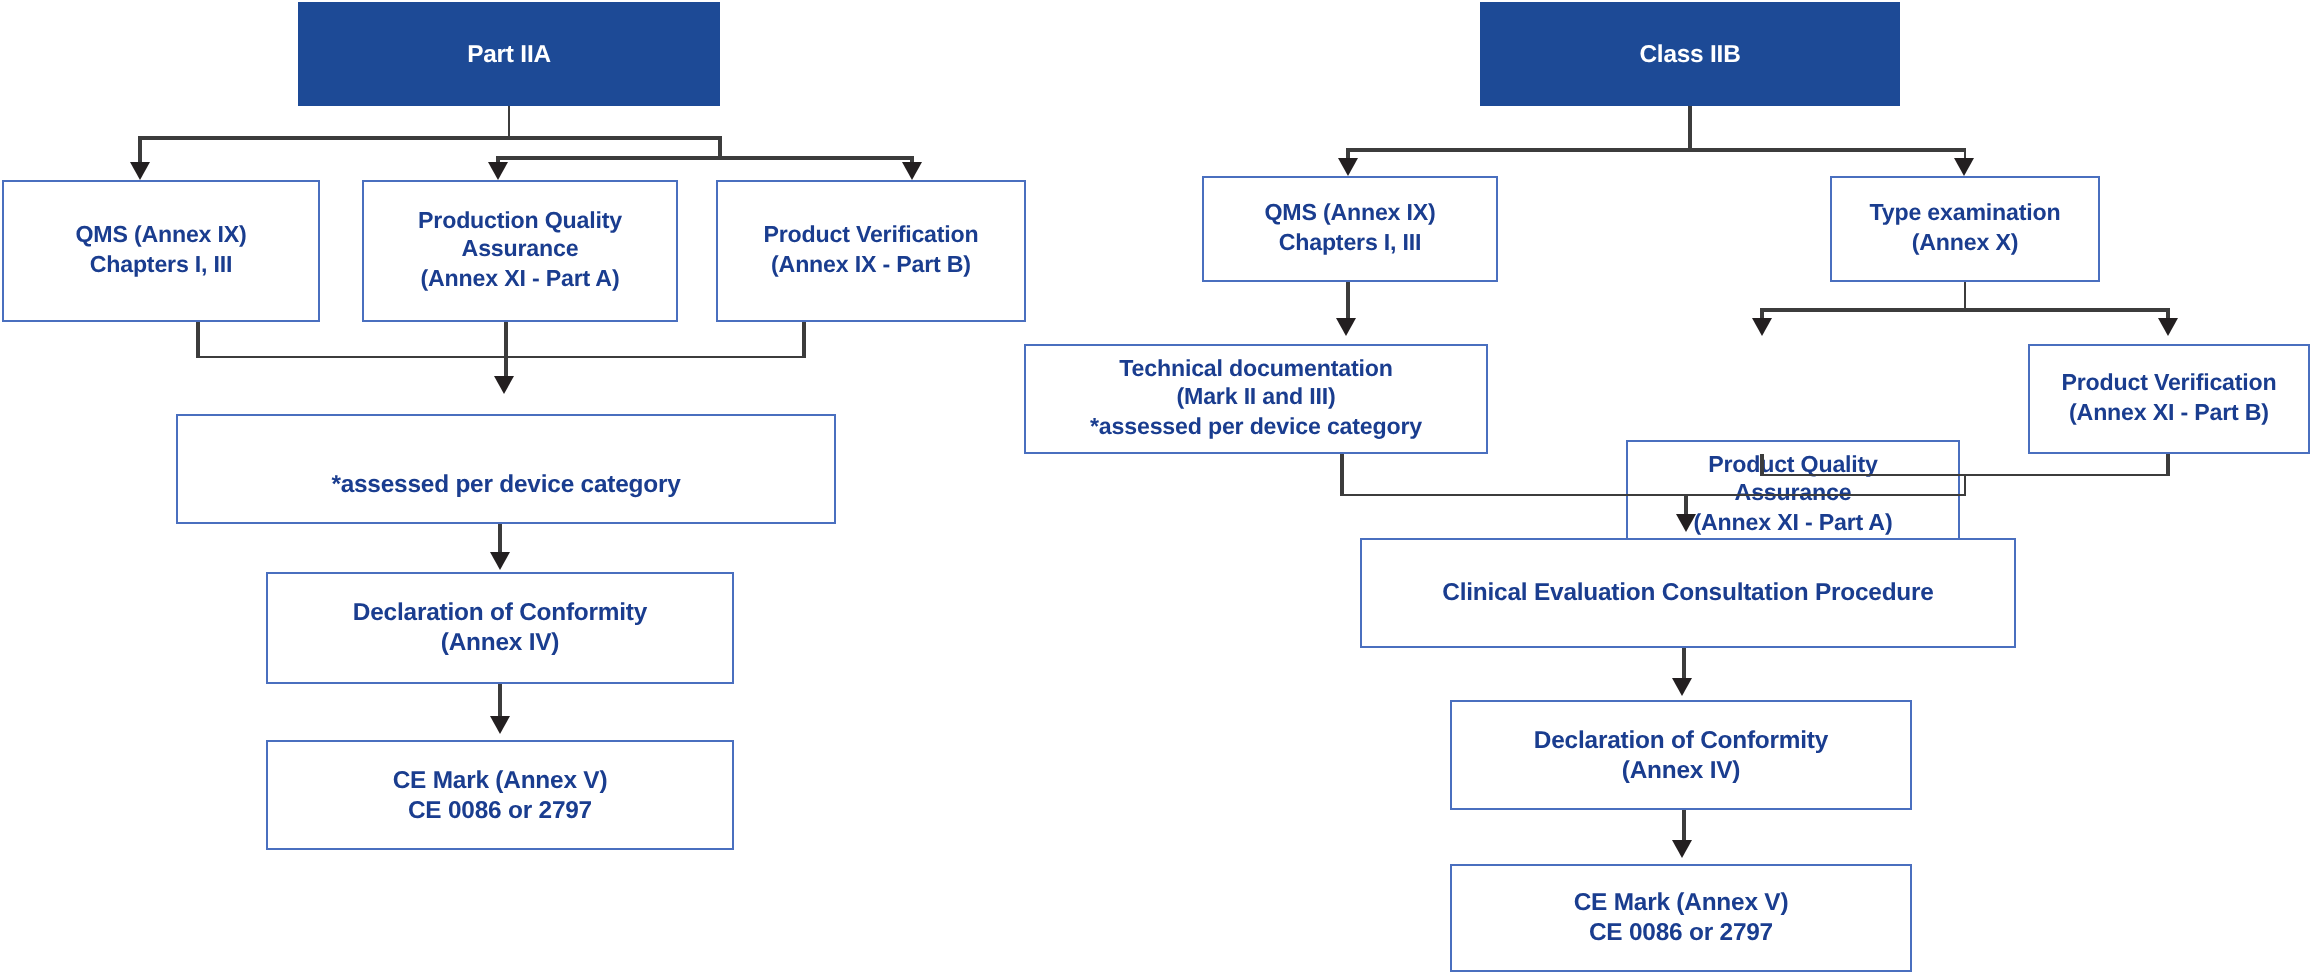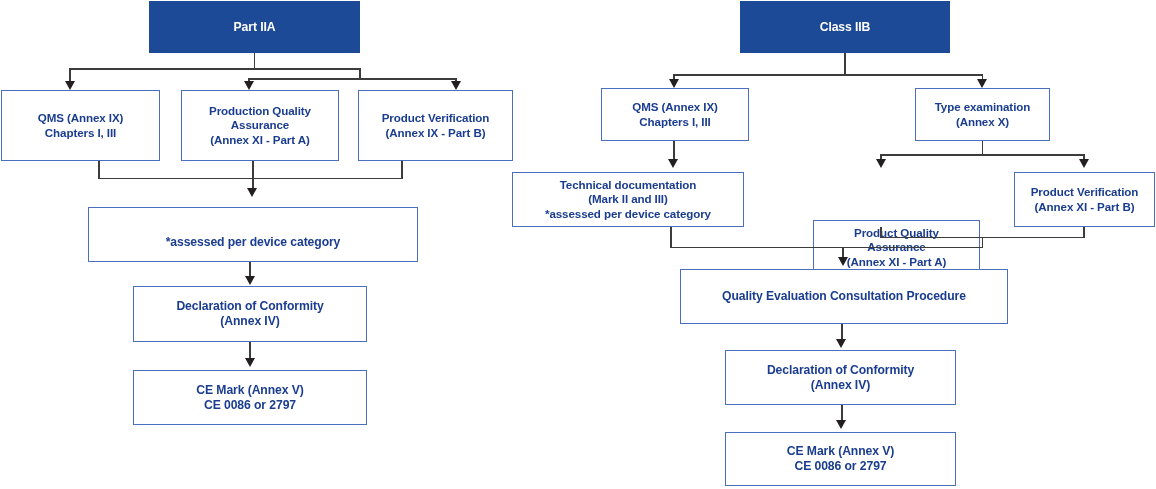--- a/index.html
+++ b/index.html
@@ -194,21 +194,21 @@
   <div class="ln lnh" style="left:880px;top:236.5px;width:204px;"></div>
   <div class="ln lnv" style="left:981.5px;top:236.5px;height:11px;"></div>
 
   <div class="ln lnv" style="left:670px;top:227px;height:21px;"></div>
   <div class="ln lnh" style="left:670px;top:246.5px;width:313px;"></div>
   <div class="ln lnv" style="left:842px;top:246.5px;height:12px;"></div>
   <div class="arrow" style="left:837.5px;top:257px;"></div>
 
   <div class="node plain f12" style="left:680px;top:269px;width:328px;height:55px;">
     <span class="txt">
-      <span>Quality Evaluation Consultation Procedure</span><br>
+      <span>Clinical Evaluation Consultation Procedure</span><br>
     </span>
   </div>
 
   <div class="ln lnv" style="left:841px;top:324px;height:17px;"></div>
   <div class="arrow" style="left:836.3px;top:339px;"></div>
 
   <div class="node plain f12" style="left:725px;top:350px;width:231px;height:55px;">
     <span class="txt">
       <span>Declaration of Conformity</span><br>
       <span>(Annex IV)</span>

